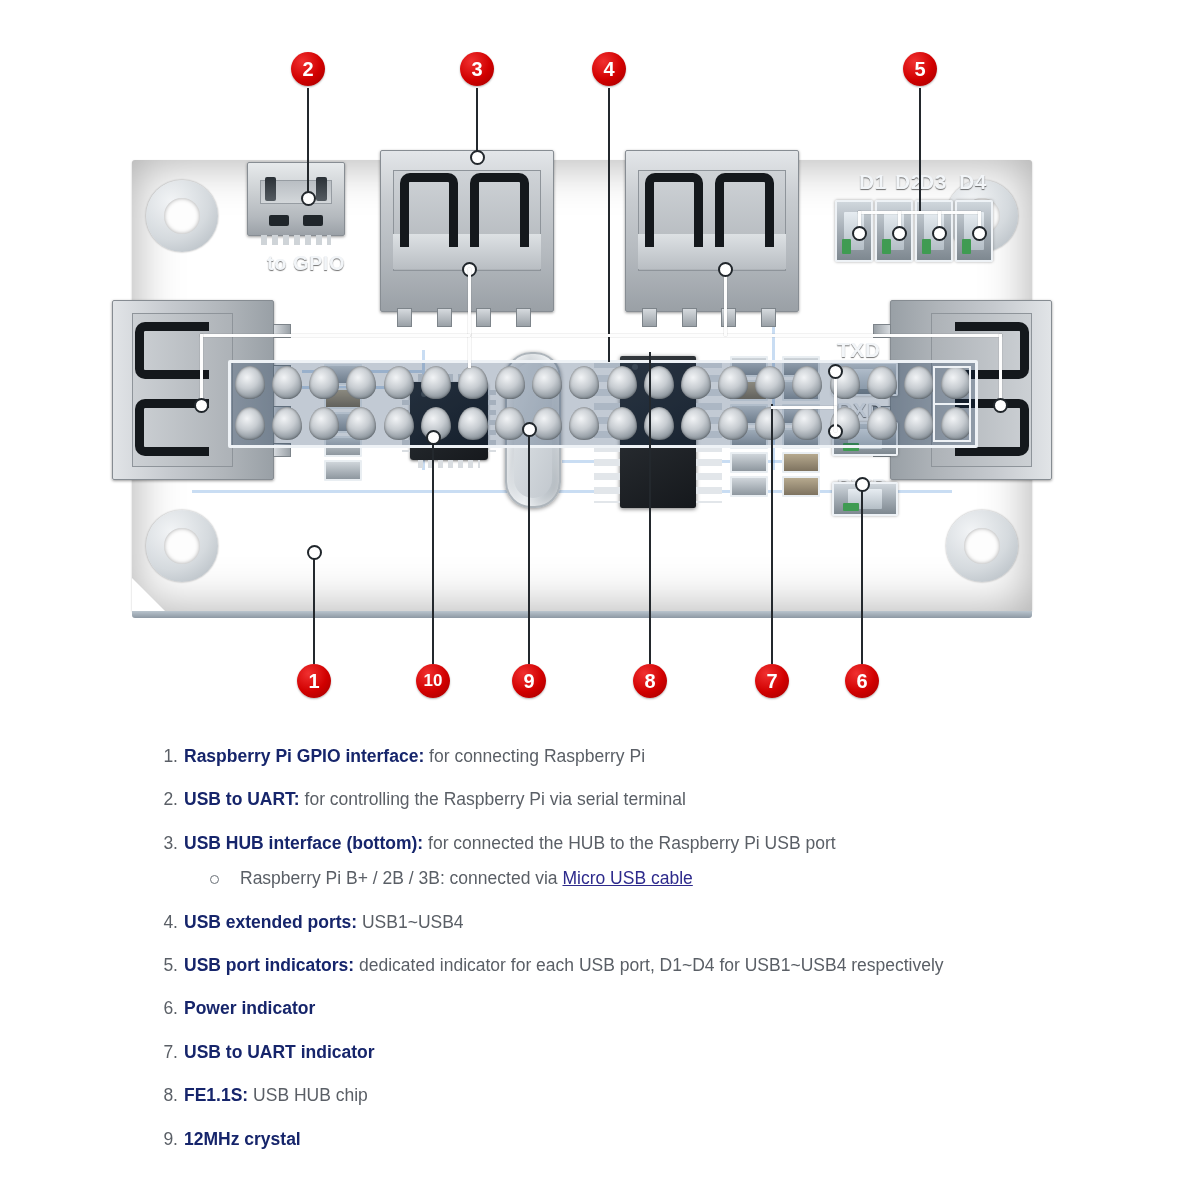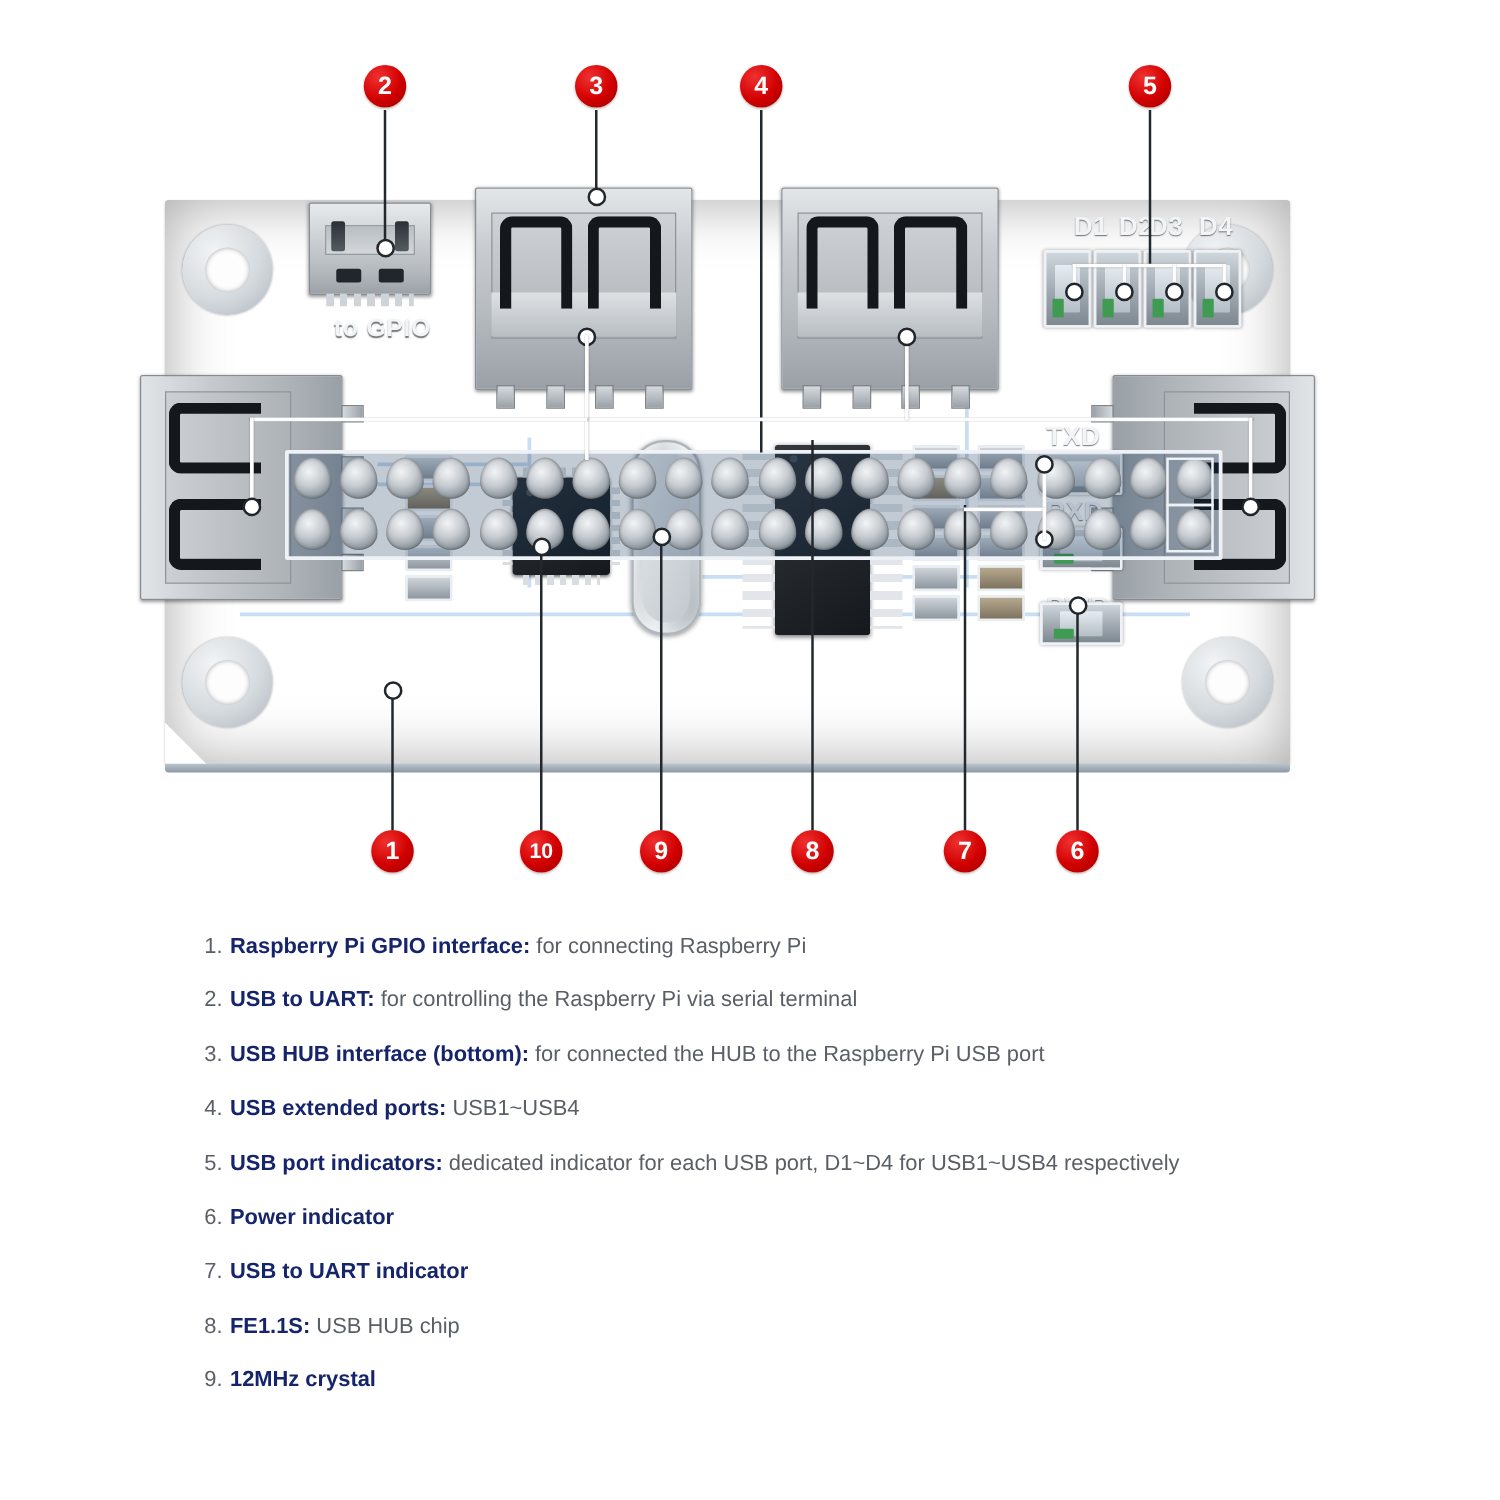--- a/index.html
+++ b/index.html
@@ -486,20 +486,23 @@
 
     <li>
       <span class="num">2.</span>
       <span class="hd">USB to UART:</span><span> for controlling the Raspberry Pi via serial terminal</span>
     </li>
 
     <li>
       <span class="num">3.</span>
       <span class="hd">USB HUB interface (bottom):</span><span> for connected the HUB to the Raspberry Pi USB port</span>
       <ul class="sub">
+        <li>
+          <span>Raspberry Pi B+ / 2B / 3B: connected via </span><a class="lnk" href="#">Micro USB cable</a>
+        </li>
       </ul>
     </li>
 
     <li>
       <span class="num">4.</span>
       <span class="hd">USB extended ports:</span><span> USB1~USB4</span>
     </li>
 
     <li>
       <span class="num">5.</span>

